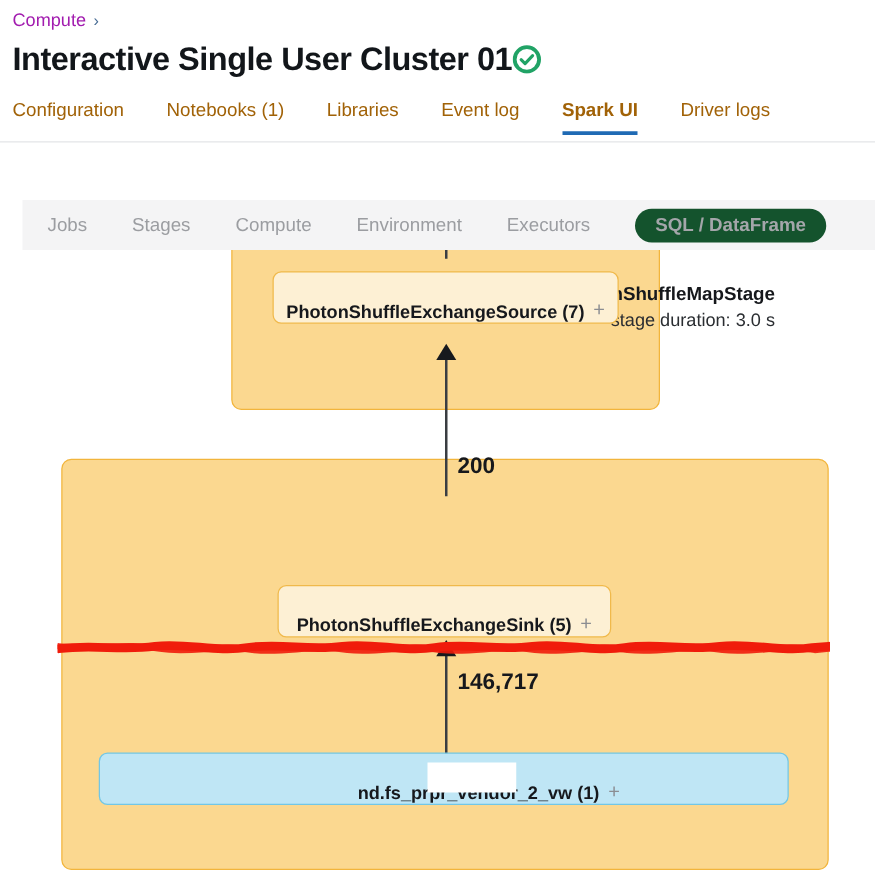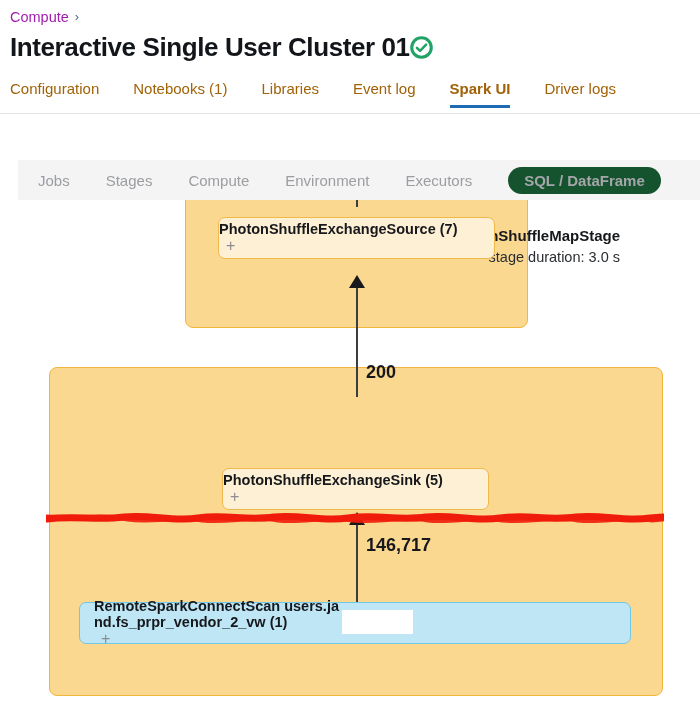--- a/index.html
+++ b/index.html
@@ -175,27 +175,26 @@
     top: 25px;
     width: 240px;
   }
 
   
   .node {
     position: absolute;
     box-sizing: border-box;
     border-radius: 7px;
     display: flex;
-    align-items: flex-start;
+    align-items: flex-end;
     justify-content: center;
     font-size: 14.5px;
     font-weight: 700;
     white-space: nowrap;
     cursor: pointer;
-    flex-direction: column;
   }
   .node .plus {
     font-weight: 400;
     color: #8b8d92;
     margin-left: 7px;
     font-size: 16px;
   }
   .node.photon {
     background: #fdf0d4;
     border: 1.5px solid #f0b94b;
@@ -372,21 +371,20 @@
   <svg class="red-annotation" viewBox="0 0 618 14" preserveAspectRatio="none">
     <path d="M1,8 C30,4 50,10 78,6 C104,3 126,11 152,7 C180,3 200,10 228,6
              C254,3 276,11 302,7 C330,3 352,10 380,6 C406,3 428,11 454,7
              C482,3 502,10 530,6 C556,3 578,11 604,7 L617,6" fill="none" stroke="#f01c0b" stroke-width="7" stroke-linecap="round"></path>
     <path d="M1,6 C34,9 54,3 82,8 C108,12 130,4 156,9 C184,12 204,4 232,9
              C258,12 280,4 306,9 C334,12 354,4 382,9 C408,12 430,4 456,9
              C484,12 504,4 532,9 C558,12 580,4 606,9 L617,8" fill="none" stroke="#f01c0b" stroke-width="5" stroke-linecap="round" opacity="0.9"></path>
   </svg>
 
   <div class="node scan node-scan">
-    <span>RemoteSparkConnectScan users.ja</span>
       <span style="display:inline-block;width:72px"></span>
       <span>nd.fs_prpr_vendor_2_vw (1)</span>
     <span class="plus">+</span>
   </div>
 
   <div class="redaction"></div>
 
 </div>
 
 </body></html>

